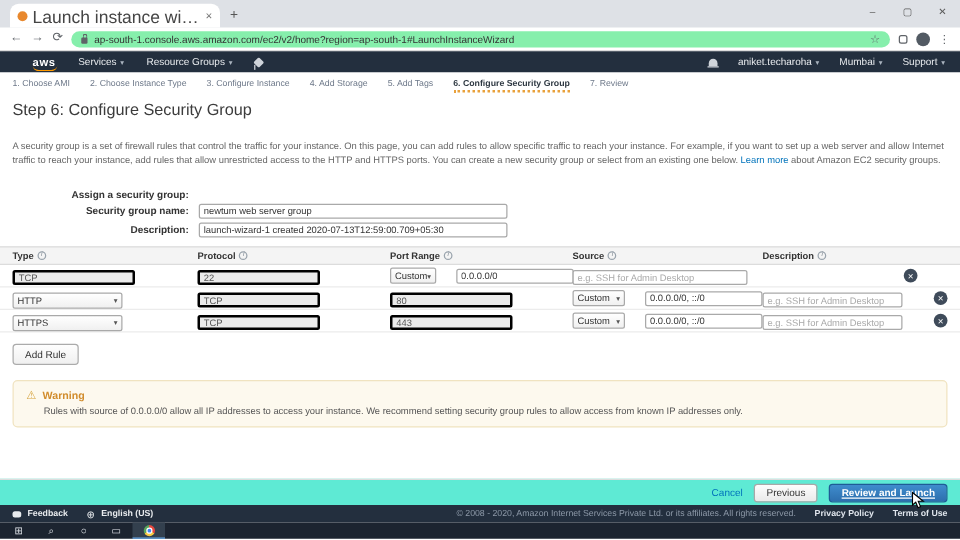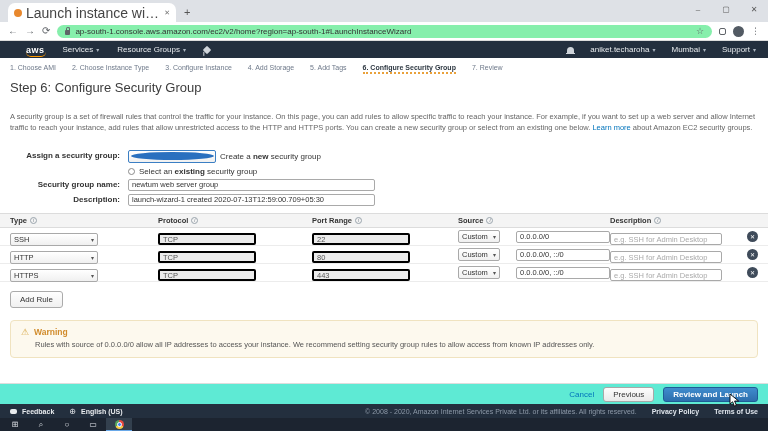--- a/index.html
+++ b/index.html
@@ -42,21 +42,21 @@
   .content { height:325px; background:#fff; overflow:hidden; }
   .steps { display:flex; gap:16px; padding:6px 10px 3px; font-size:7px; color:#6d7889; }
   .step.active { color:#2e3842; font-weight:bold; border-bottom:2px dotted #e9a13b; padding-bottom:1px; }
   h1.title { margin:3px 10px 2px; font-size:13px; font-weight:500; color:#3c3c3c; }
   .desc { margin:16px 10px; font-size:7.5px; line-height:1.5; color:#666; }
   .lnk { color:#0073bb; margin-left:2px; }
   .desc-tail { margin-left:2px; }
 
   .form { margin-top:6px; font-size:8px; color:#333; }
   .frow { display:flex; align-items:flex-start; margin-bottom:3px; }
-  .flabel { width:120px; text-align:right; font-weight:bold; margin-right:8px; padding-top:1px; flex:none; }
+  .flabel { width:120px; text-align:right; font-weight:bold; margin-right:8px; padding-top:1px; flex:none;margin-left:31px; }
   .radios { display:flex; flex-direction:column; gap:4px; }
   .radio { display:flex; align-items:center; gap:4px; }
   .rdot { width:7px; height:7px; border:1px solid #8a8a8a; border-radius:50%; background:#fff; position:relative; flex:none; }
   .rdot.sel { border-color:#3b7fc4; }
   .rdot.sel::after { content:""; position:absolute; inset:1.5px; background:#2a70bf; border-radius:50%; }
   .txt { width:247px; height:12px; border:1px solid #a9a9a9; border-radius:2px; font-size:7.5px; padding:0 3px; color:#333; font-family:"Liberation Sans",sans-serif; }
 
   .thead, .trow { display:grid; grid-template-columns:148px 154px 146px 152px 1fr 24px; align-items:center; padding:0 10px; }
   .thead { margin-top:7px; background:#f4f4f4; border-top:1px solid #dcdcdc; border-bottom:1px solid #dcdcdc; height:15px; font-size:7.5px; font-weight:bold; color:#333; }
   .th { display:flex; align-items:center; }
@@ -76,21 +76,21 @@
   .warn { margin:12px 10px 0; border:1px solid #f0e3c0; background:#fdf9ee; border-radius:4px; padding:6px 10px 8px; }
   .warn-head { display:flex; align-items:center; gap:5px; }
   .warn-icon { color:#d6a440; font-size:9px; }
   .warn-title { color:#d18c2c; font-size:8.5px; font-weight:bold; }
   .warn-text { font-size:7.5px; color:#555; margin:3px 0 0 14px; }
 
   
   .actionbar { height:21px; border-top:1px solid #ddd; background:#5eead4; display:flex; align-items:center; justify-content:flex-end; gap:9px; padding:0 10px; }
   .cancel { color:#0073bb; font-size:8px; }
   .btn-prev { padding:2px 9px; font-size:8px; color:#333; background:linear-gradient(#fdfdfd,#eaeaea); border:1px solid #a8a8a8; border-radius:3px; }
-  .btn-review { padding:2px 9px; font-size:8px; font-weight:bold; color:#fff; background:linear-gradient(#3f8ccd,#2d6fae); border:1px solid #1f5c96; border-radius:3px; }
+  .btn-review { padding:2px 9px; font-size:8px; font-weight:bold; color:#fff; background:linear-gradient(#3f8ccd,#2d6fae); border:1px solid #1f5c96; border-radius:3px;text-decoration:underline; }
 
   .awsfooter { height:14px; background:#232f3e; display:flex; align-items:center; gap:5px; padding:0 10px; font-size:7px; color:#e8ebee; }
   .fb-icon { width:7px; height:5px; background:#e8ebee; border-radius:2px; position:relative; }
   .fb-icon::after { content:""; position:absolute; left:1px; bottom:-2px; border:2px solid transparent; border-top-color:#e8ebee; border-left-width:1px; border-right-width:1px; }
   .globe { font-size:8px; color:#e8ebee; margin-left:10px; }
   .f-strong { font-weight:bold; }
   .copyright { margin-left:auto; color:#8d99a8; }
   .f-link { color:#dfe5ec; font-weight:bold; margin-left:10px; }
 
   .taskbar { height:13px; background:#1c2430; display:flex; align-items:center; padding-left:2px; }
@@ -174,30 +174,20 @@
       <span class="step">7. Review</span>
     </div>
 
     <h1 class="title">Step 6: Configure Security Group</h1>
 
     <p class="desc"><span>A security group is a set of firewall rules that control the traffic for your instance. On this page, you can add rules to allow specific traffic to reach your instance. For example, if you want to set up a web server and allow Internet traffic to reach your instance, add rules that allow unrestricted access to the HTTP and HTTPS ports. You can create a new security group or select from an existing one below.</span><span class="lnk">Learn more</span><span class="desc-tail">about Amazon EC2 security groups.</span></p>
 
     <div class="form">
       <div class="frow">
         <span class="flabel">Assign a security group:</span>
-        <div class="radios">
-          <span class="radio">
-            <span class="rdot sel"></span>
-            <span><span>Create a </span><b>new</b><span> security group</span></span>
-          </span>
-          <span class="radio">
-            <span class="rdot"></span>
-            <span><span>Select an </span><b>existing</b><span> security group</span></span>
-          </span>
-        </div>
       </div>
       <div class="frow">
         <span class="flabel">Security group name:</span>
         <input class="txt" type="text" value="newtum web server group" style="">
       </div>
       <div class="frow">
         <span class="flabel">Description:</span>
         <input class="txt" type="text" value="launch-wizard-1 created 2020-07-13T12:59:00.709+05:30" style="">
       </div>
     </div>
@@ -221,24 +211,20 @@
           <span class="info">i</span>
         </span>
       <span class="th">
           <span>Description</span>
           <span class="info">i</span>
         </span>
       <span></span>
     </div>
 
     <div class="trow">
-      <span><span class="sel">
-            <span>SSH</span>
-            <span class="caret">▾</span>
-          </span></span>
       <span><input class="dis" disabled="" value="TCP" style=""></span>
       <span><input class="dis" disabled="" value="22" style=""></span>
       <span class="srcwrap">
         <span class="sel small">
             <span>Custom</span>
             <span class="caret">▾</span>
           </span>
         <input class="srcinput" type="text" value="0.0.0.0/0" style="">
       </span>
       <span><input class="descinput" type="text" placeholder="e.g. SSH for Admin Desktop" style=""></span>

